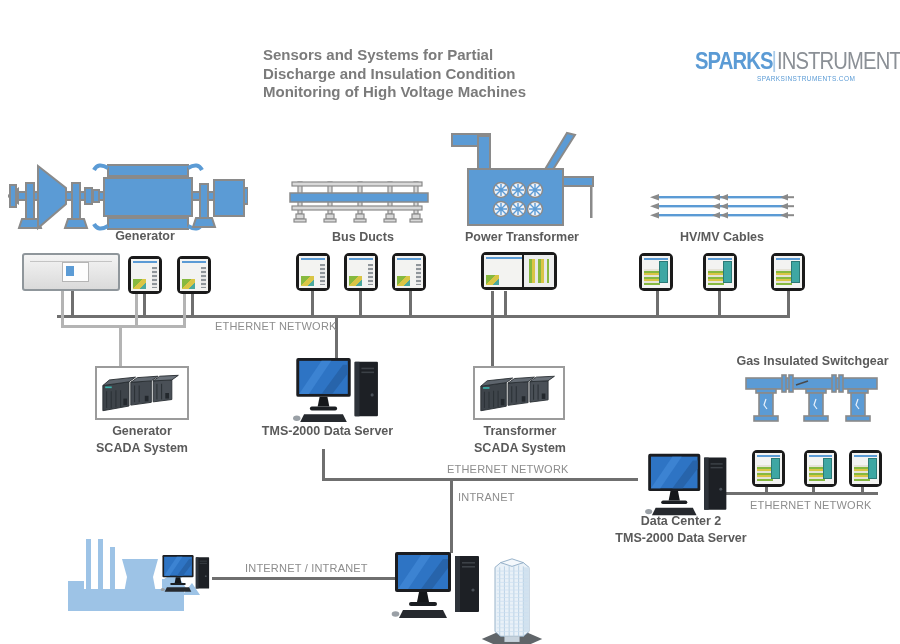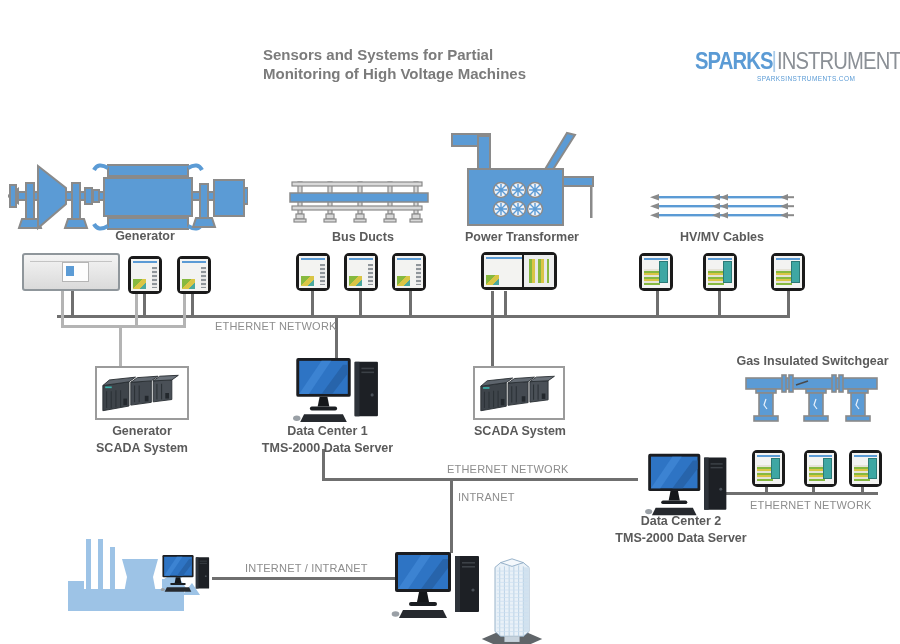--- a/index.html
+++ b/index.html
@@ -84,20 +84,21 @@
         <path d="M6 18 V36 M11 18 V36 M16 17 V35 M21 17 V35 M36 12 V30 M41 12 V30 M60 10 V27 M65 10 V27" stroke="#2c3237" stroke-width="1.2" fill="none"></path>
         <rect x="24" y="26" width="4" height="7" fill="#23282d"></rect>
         <rect x="47" y="23" width="4" height="6" fill="#23282d"></rect>
         <rect x="69" y="20" width="4" height="6" fill="#23282d"></rect>
       </symbol>
     </defs>
   </svg>
 
   <div class="title">
     <div>Sensors and Systems for Partial</div>
+    <div>Discharge and Insulation Condition</div>
     <div>Monitoring of High Voltage Machines</div>
   </div>
 
   <div class="logo">
     <div class="logo-row">
       <span class="logo-sparks">SPARKS</span>
       <span class="logo-sep"></span>
       <span class="logo-instr">INSTRUMENTS</span>
     </div>
     <div class="logo-site">SPARKSINSTRUMENTS.COM</div>
@@ -308,28 +309,28 @@
     <div>Generator</div>
     <div>SCADA System</div>
   </div>
 
   <div class="frame" style="left:473px;top:334px;width:92px;height:54px">
     <svg width="80" height="37" viewBox="0 0 88 40">
         <use href="#sym-server"></use>
       </svg>
   </div>
   <div class="sys-label" style="left:444px;top:391px;width:152px">
+    <div>Transformer</div>
     <div>SCADA System</div>
   </div>
 
   <svg class="abs" style="left:291px;top:324px" width="100" height="70" viewBox="0 0 100 72">
       <use href="#sym-pc"></use>
     </svg>
   <div class="sys-label" style="left:250px;top:391px;width:155px">
-    <div>Data Center 1</div>
     <div>TMS-2000 Data Server</div>
   </div>
 
   <svg class="abs" style="left:643px;top:420px" width="96" height="67" viewBox="0 0 100 72">
       <use href="#sym-pc"></use>
     </svg>
   <div class="sys-label" style="left:601px;top:481px;width:160px">
     <div>Data Center 2</div>
     <div>TMS-2000 Data Server</div>
   </div>

